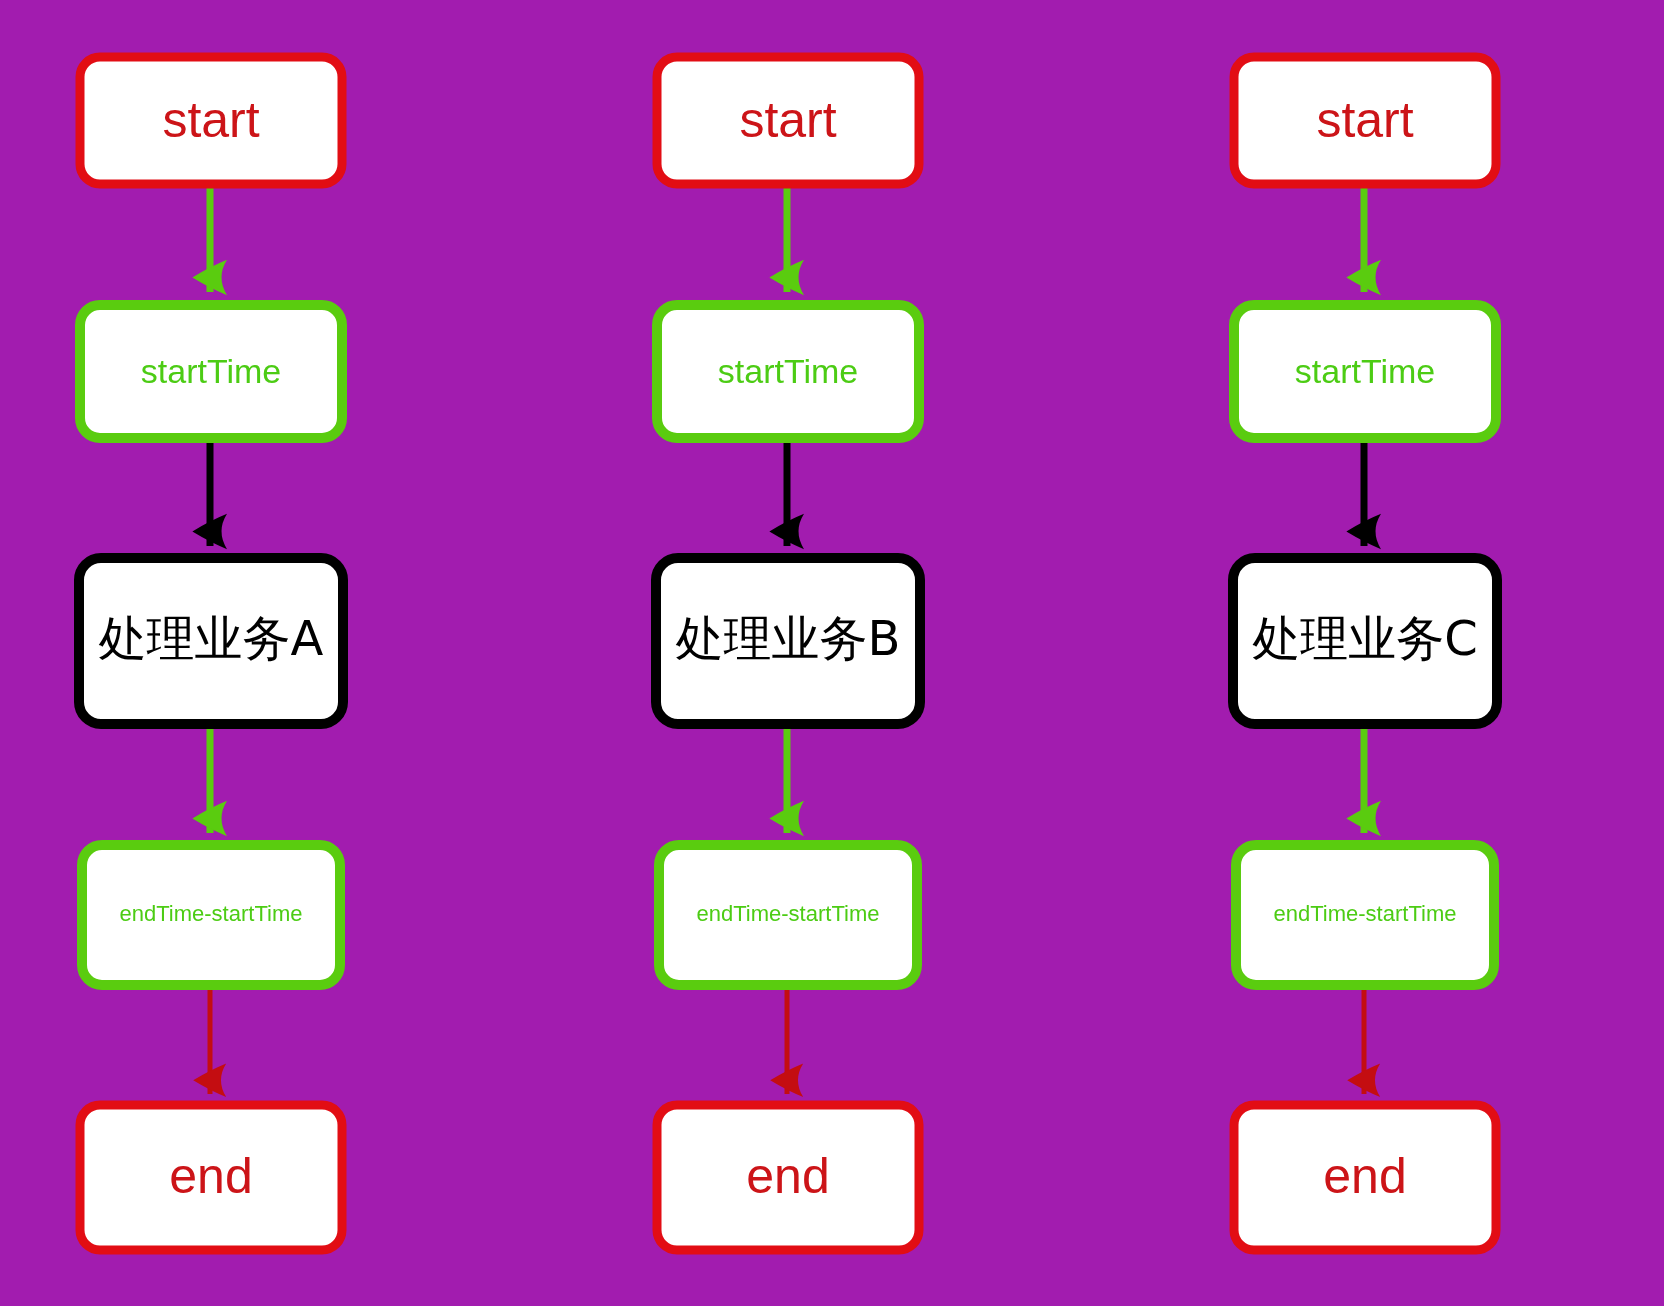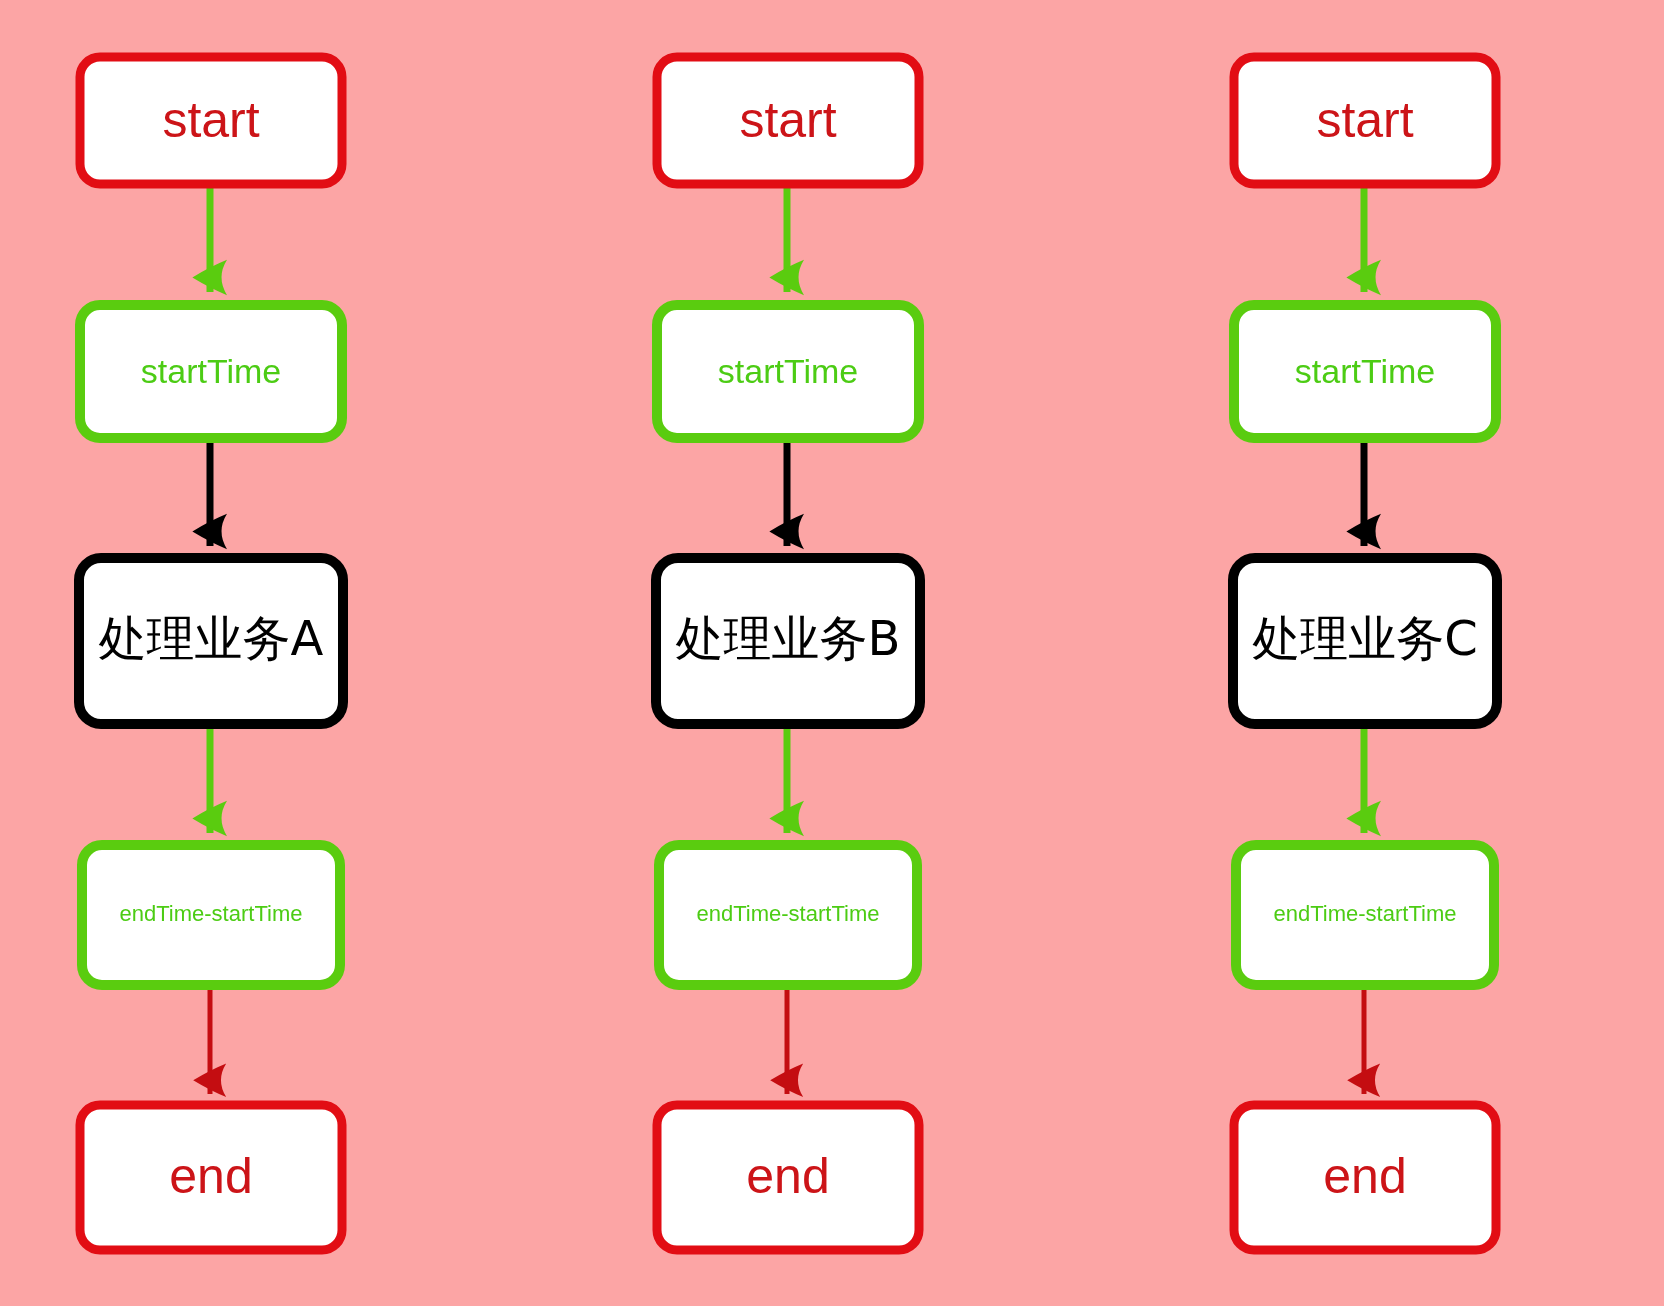--- a/index.html
+++ b/index.html
@@ -1,18 +1,18 @@
 <!DOCTYPE html>
 <html><head>
 <meta charset="utf-8">
 <style>
   html,body{margin:0;padding:0;background:#ffffff;}
   body{width:1664px;height:1306px;overflow:hidden;
        font-family:"Liberation Sans","DejaVu Sans",sans-serif;}
-  #stage{position:relative;width:1664px;height:1306px;background:#fca5a5;text-align:right;}
+  #stage{position:relative;width:1664px;height:1306px;background:#a21caf;text-align:right;}
   svg#flow{position:absolute;left:0;top:0;width:1664px;height:1306px;}
   .node-rect{fill:#ffffff;}
   .node-label{
       text-anchor:middle;dominant-baseline:middle;
       font-family:"Liberation Sans","DejaVu Sans",sans-serif;
   }
   .lbl-terminal{font-size:50px;}
   .lbl-var{font-size:34px;}
   .lbl-expr{font-size:22px;}
   .lbl-process{font-size:48px;

